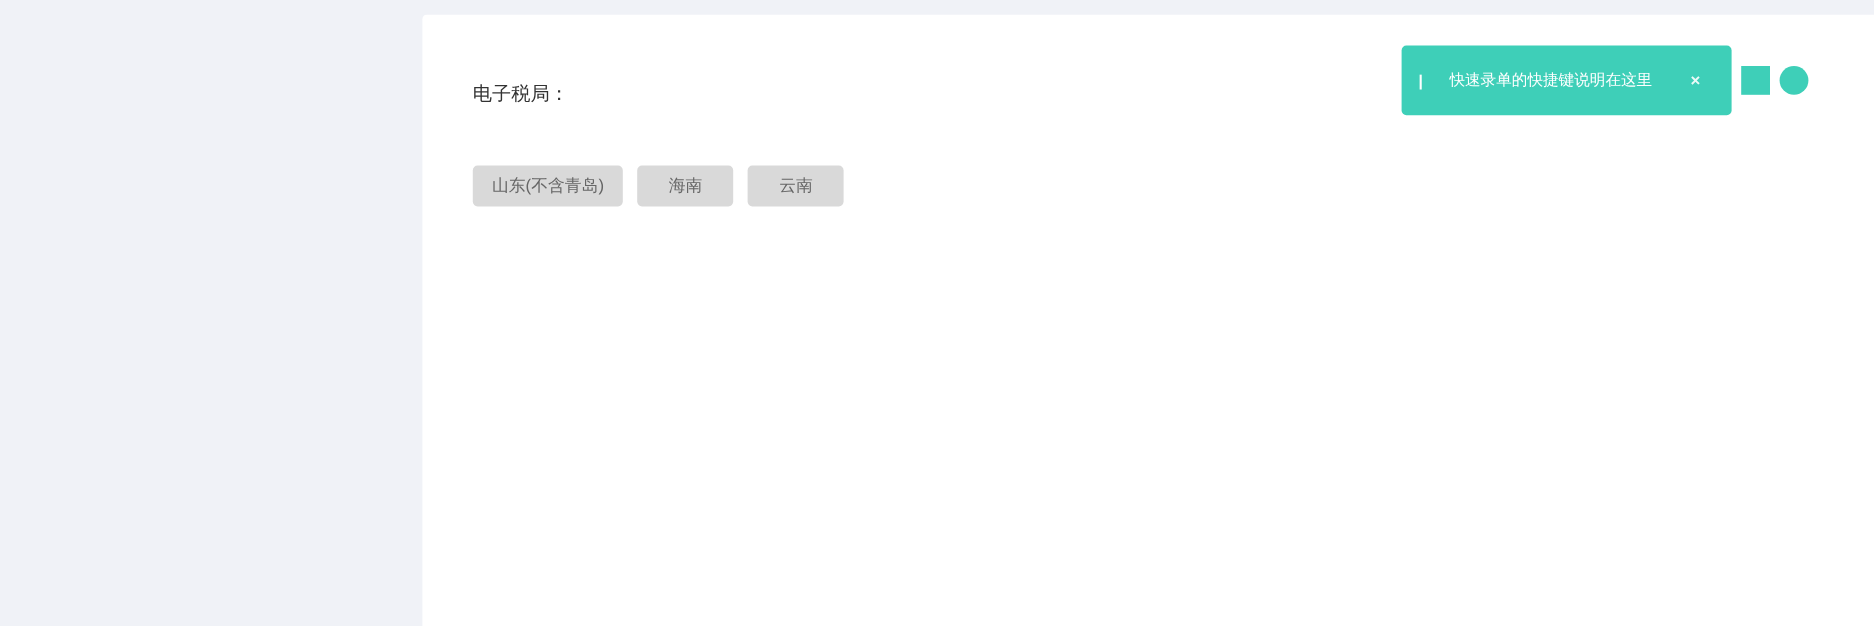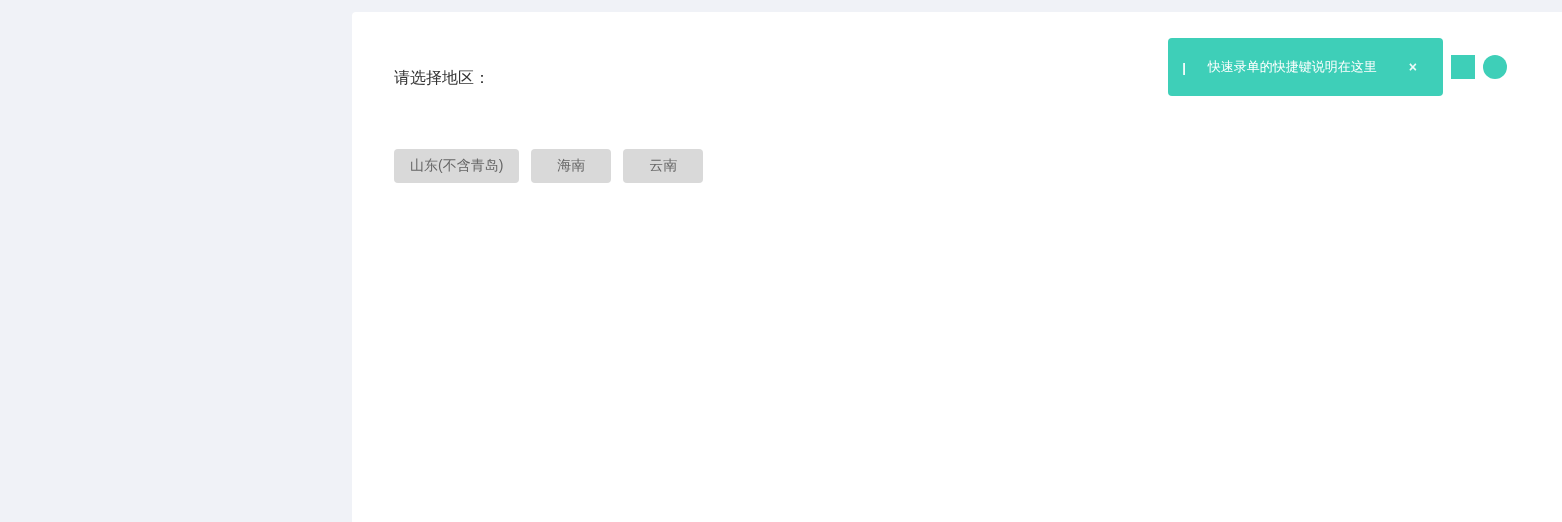--- a/index.html
+++ b/index.html
@@ -53,21 +53,20 @@
       gap: 12px;
       flex-wrap: nowrap;
     }
 
     .region-buttons-row2 {
       position: absolute;
       top: 114px;
       left: 30px;
       display: flex;
       gap: 12px;
-      margin-top: 11px;
     }
 
     .region-btn {
       background: #d9d9d9;
       border: none;
       border-radius: 4px;
       color: #666666;
       font-size: 14px;
       padding: 8px 16px;
       cursor: pointer;
@@ -135,21 +134,21 @@
 
   <div class="tooltip-container">
     <div class="tooltip-bubble">
       <span>快速录单的快捷键说明在这里</span>
       <span class="tooltip-close">×</span>
     </div>
     <div class="tooltip-line"></div>
     <div class="tooltip-dot"></div>
   </div>
 
-  <div class="page-title">请选择地区：</div>
+  <div class="page-title">电子税局：</div>
 
 
   <div class="region-buttons-row2">
   <button class="region-btn">山东(不含青岛)</button>
       <button class="region-btn">海南</button>
       <button class="region-btn">云南</button>
     </div>
 
 </div>
 

